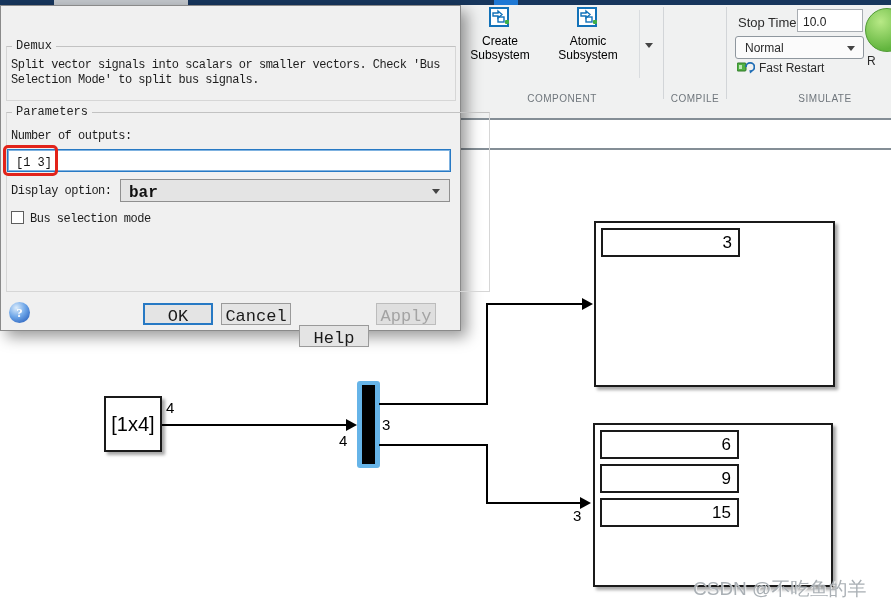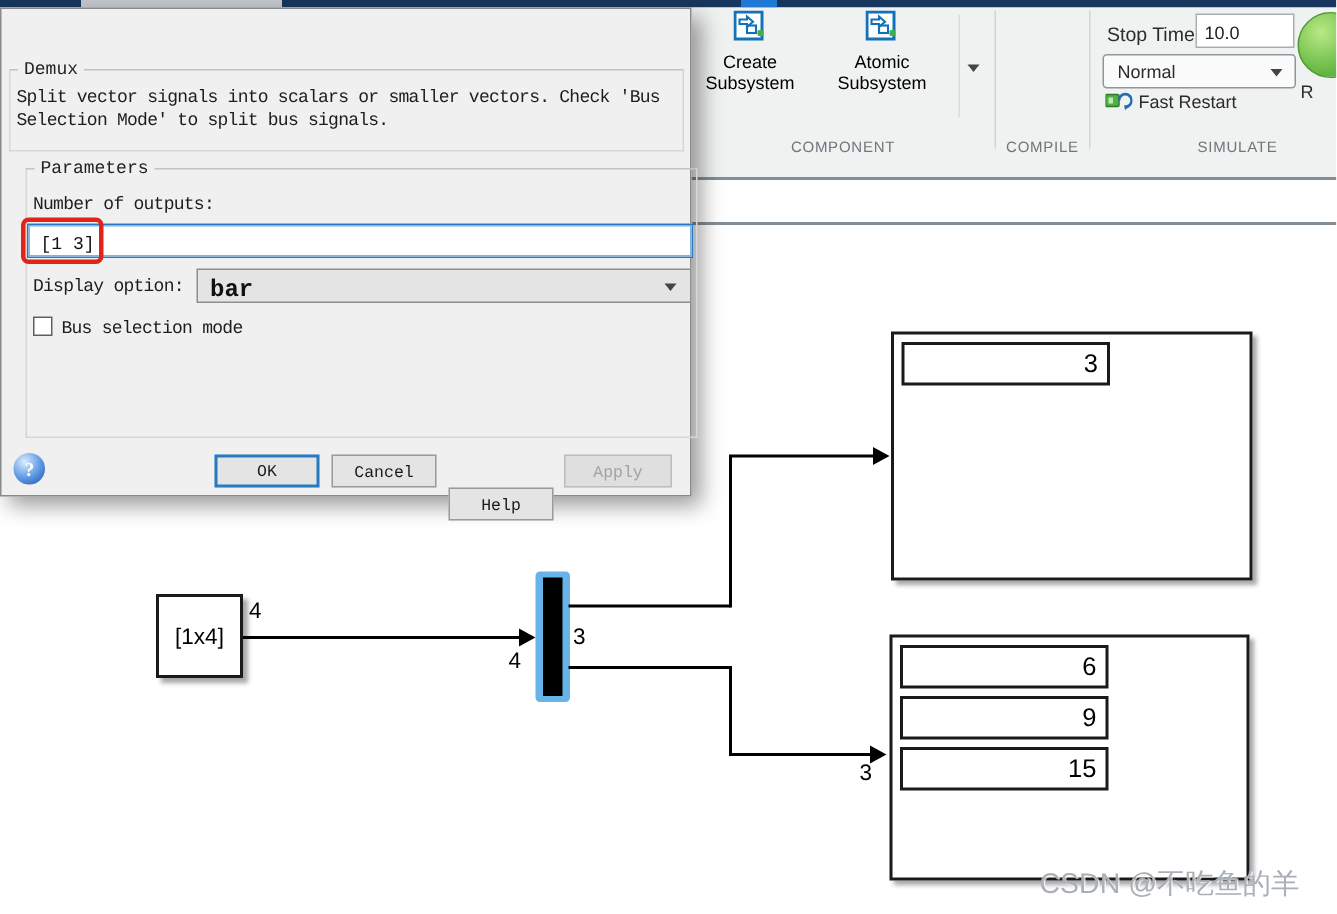--- a/index.html
+++ b/index.html
@@ -39,21 +39,21 @@
   
   .tabbar { position:absolute; left:461px; top:122px; width:430px; height:28px; background:#ffffff; border-bottom:2px solid #848e96; }
 
   
   .wire-h { position:absolute; height:2px; background:#000; }
   .wire-v { position:absolute; width:2px; background:#000; }
   .arrow-right { position:absolute; width:0; height:0; border-top:6px solid transparent; border-bottom:6px solid transparent; border-left:11px solid #000; }
   .port-label { position:absolute; font-size:15px; color:#000; font-family:"Liberation Sans", sans-serif; }
 
   .src-block { position:absolute; left:104px; top:396px; width:58px; height:56px; background:#fff; border:2px solid #1a1a1a;
-    box-shadow:3px 3px 3px rgba(0,0,0,0.35); display:flex; align-items:center; justify-content:center; font-size:15px; }
+    box-shadow:3px 3px 3px rgba(0,0,0,0.35); display:flex; align-items:center; justify-content:center; font-size:20px; }
   .demux-sel { position:absolute; left:357px; top:381px; width:23px; height:87px; background:#66b4e8; border-radius:3px; }
   .demux-bar { position:absolute; left:5px; top:4px; width:13px; height:79px; background:#000; }
 
   .display-block { position:absolute; background:#fff; border:2px solid #1a1a1a; box-shadow:3px 3px 3px rgba(0,0,0,0.35); }
   .display-field { position:absolute; left:5px; width:139px; height:29px; border:2px solid #1a1a1a; background:#fff;
     font-size:17px; text-align:right; padding:3px 6px 0 0; }
 
   .watermark { position:absolute; left:693px; top:576px; font-size:19px; color:#aab0b5;
     text-shadow:1px 1px 0 rgba(255,255,255,0.7); white-space:nowrap; }
 
@@ -75,21 +75,21 @@
     font-size:12px; padding:4px 0 0 8px; color:#111; }
   .red-annot { position:absolute; left:1px; top:138px; width:55px; height:31px; border:3px solid #e2231a; border-radius:5px; }
 
   .combo { position:absolute; left:118px; top:172px; width:330px; height:23px; background:#e4e4e4;
     border:1px solid #8f8f8f; font-size:16px; padding:4px 0 16px 8px; color:#111;font-weight:bold; }
   .combo .caret { position:absolute; right:9px; top:9px; }
 
   .checkbox { position:absolute; left:9px; top:204px; width:13px; height:13px; background:#fff; border:1px solid #5e5e5e; }
 
   .dlg-btn { position:absolute; top:297px; width:70px; height:22px; background:#e4e4e4; border:1px solid #9a9a9a;
-    font-family:"Liberation Mono", monospace; font-size:11px; text-align:center; padding-top:3px; color:#1a1a1a; }
+    font-family:"Liberation Mono", monospace; font-size:17px; text-align:center; padding-top:3px; color:#1a1a1a; }
   .dlg-btn.default { border:2px solid #2779c4; padding-top:2px; }
   .dlg-btn.disabled { color:#a3a3a3; background:#dfdfdf; border-color:#bcbcbc; }
   .help-sphere { position:absolute; left:8px; top:296px; width:21px; height:21px; border-radius:50%;
     background:radial-gradient(circle at 35% 28%, #dcecfb, #6ea6e8 45%, #2f66c0 85%); color:#fff;
     font-family:"Liberation Serif", serif; font-weight:bold; font-size:13px; text-align:center; line-height:21px; }
 </style>
 </head>
 <body>
 
 <div id="screen">
@@ -203,21 +203,21 @@
   <div class="watermark">CSDN @不吃鱼的羊</div>
 
   <div class="dialog">
 
     <div class="groupbox" style="left:5px; top:40px; width:450px; height:55px;">
       <span class="gb-label">Demux</span>
       <div class="dlg-text" style="position:absolute; left:4px; top:11px; width:444px;">Split vector signals into scalars or smaller vectors. Check 'Bus
 Selection Mode' to split bus signals.</div>
     </div>
 
-    <div class="groupbox" style="left:16px; top:106px; width:448px; height:180px;">
+    <div class="groupbox" style="left:5px; top:106px; width:484px; height:180px;">
       <span class="gb-label">Parameters</span>
 
       <div class="dlg-text" style="position:absolute; left:4px; top:16px;">Number of outputs:</div>
 
       <input class="num-input" style="left: 0px; top: 36px; width: 444px;" readonly="" value="[1 3]">
       <div class="red-annot" style="left:-4px; top:32px;"></div>
 
       <div class="dlg-text" style="position:absolute; left:4px; top:71px;">Display option:</div>
       <div class="combo" style="left:113px; top:66px;">
         <span>bar</span>
@@ -225,16 +225,16 @@
       </div>
 
       <div class="checkbox" style="left:4px; top:98px;"></div>
       <div class="dlg-text" style="position:absolute; left:23px; top:99px;">Bus selection mode</div>
     </div>
 
     <div class="help-sphere">?</div>
     <button class="dlg-btn default" style="left:142px;">OK</button>
     <button class="dlg-btn" style="left:220px;">Cancel</button>
     <button class="dlg-btn" style="left:298px;margin-top:22px;">Help</button>
-    <button class="dlg-btn disabled" style="left:375px; width:72px;">Apply</button>
+    <button class="dlg-btn disabled" style="left:375px; width:60px;">Apply</button>
   </div>
 
 </div>
 
 </body></html>

